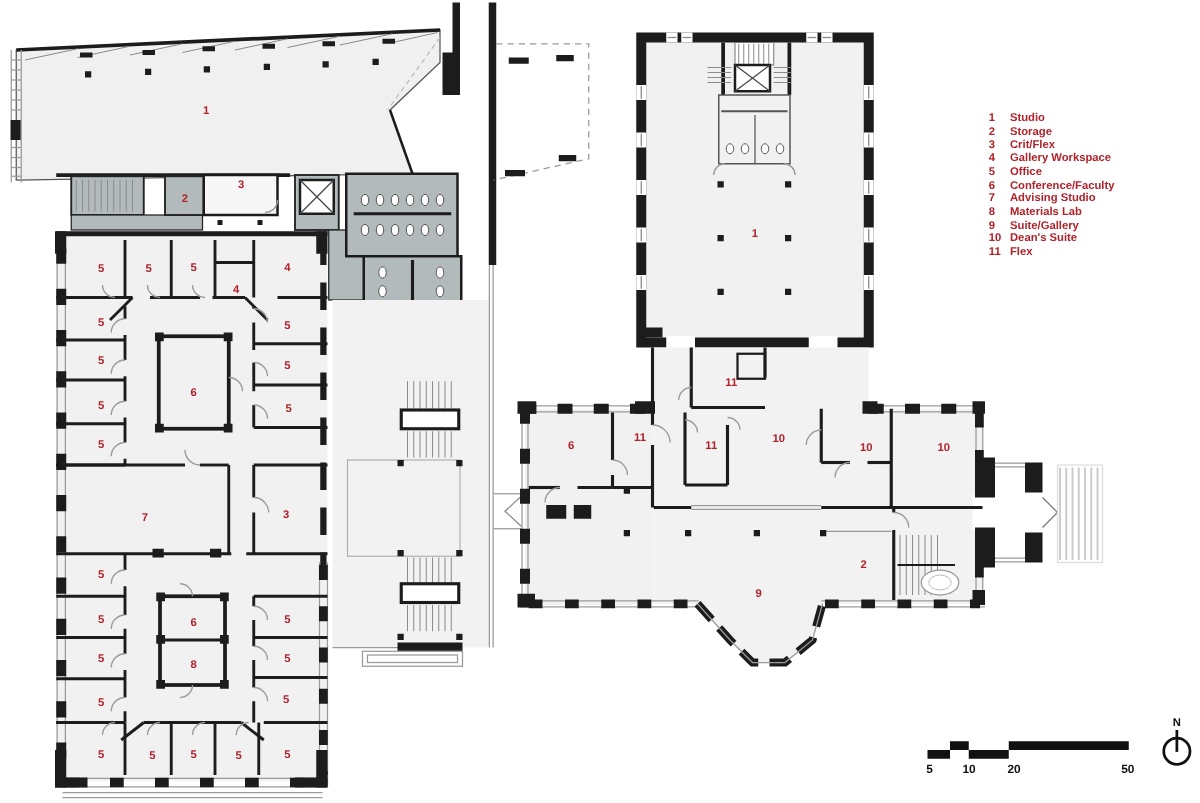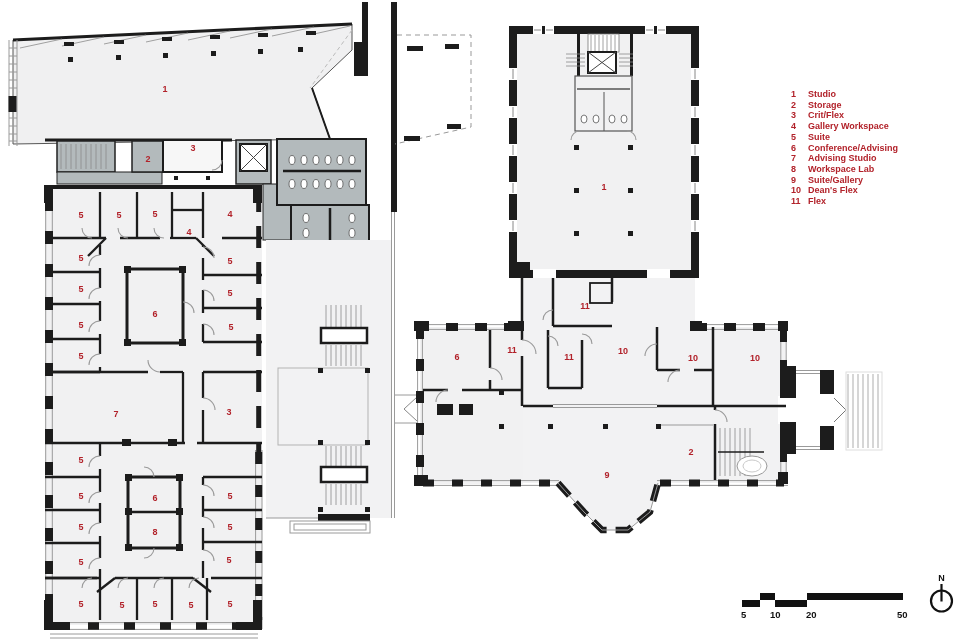--- a/index.html
+++ b/index.html
@@ -692,41 +692,41 @@
       <div class="legend-row" style="color: rgb(178, 34, 42);">
         <span class="legend-num">3</span>
         <span class="legend-label">Crit/Flex</span>
       </div>
       <div class="legend-row" style="color: rgb(178, 34, 42);">
         <span class="legend-num">4</span>
         <span class="legend-label">Gallery Workspace</span>
       </div>
       <div class="legend-row" style="color: rgb(178, 34, 42);">
         <span class="legend-num">5</span>
-        <span class="legend-label">Suite</span>
+        <span class="legend-label">Office</span>
       </div>
       <div class="legend-row" style="color: rgb(178, 34, 42);">
         <span class="legend-num">6</span>
-        <span class="legend-label">Conference/Advising</span>
+        <span class="legend-label">Conference/Faculty</span>
       </div>
       <div class="legend-row" style="color: rgb(178, 34, 42);">
         <span class="legend-num">7</span>
         <span class="legend-label">Advising Studio</span>
       </div>
       <div class="legend-row" style="color: rgb(178, 34, 42);">
         <span class="legend-num">8</span>
-        <span class="legend-label">Workspace Lab</span>
+        <span class="legend-label">Materials Lab</span>
       </div>
       <div class="legend-row" style="color: rgb(178, 34, 42);">
         <span class="legend-num">9</span>
         <span class="legend-label">Suite/Gallery</span>
       </div>
       <div class="legend-row" style="color: rgb(178, 34, 42);">
         <span class="legend-num">10</span>
-        <span class="legend-label">Dean's Flex</span>
+        <span class="legend-label">Dean's Suite</span>
       </div>
       <div class="legend-row" style="color: rgb(178, 34, 42);">
         <span class="legend-num">11</span>
         <span class="legend-label">Flex</span>
       </div>
     </div>
 
 </div>
 
 </body></html>

